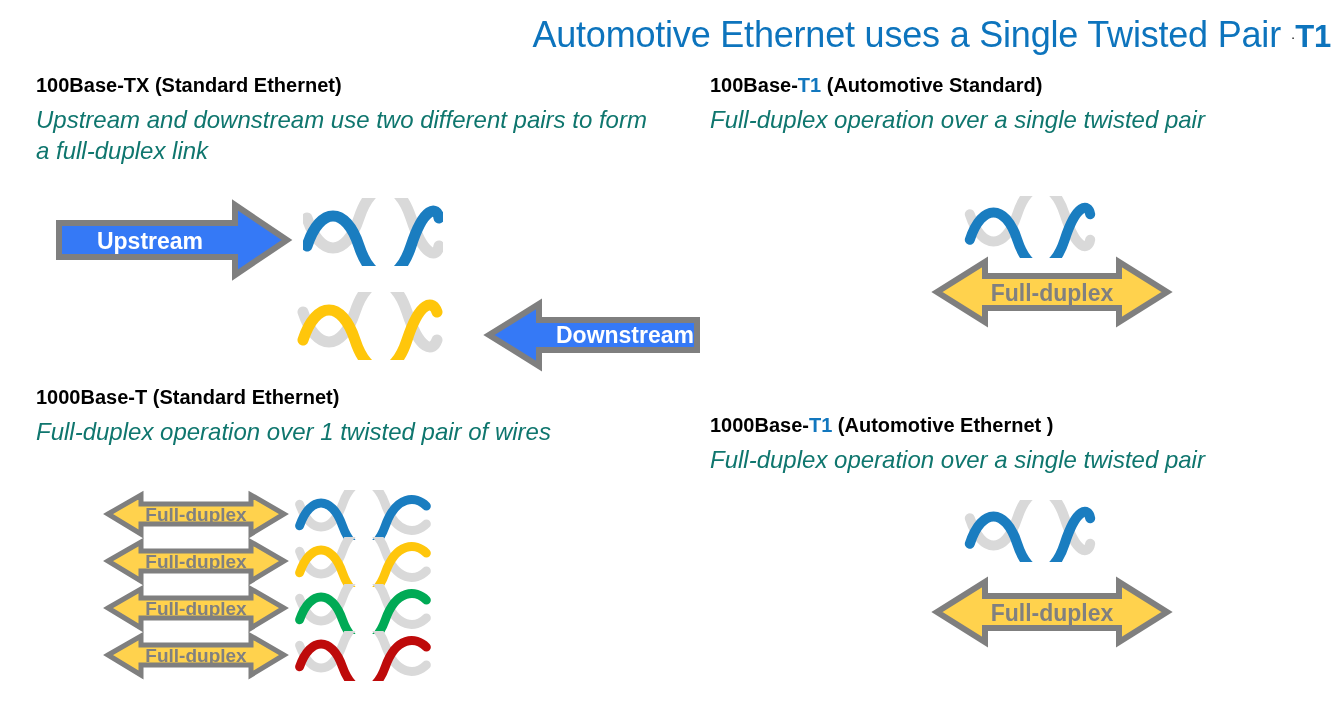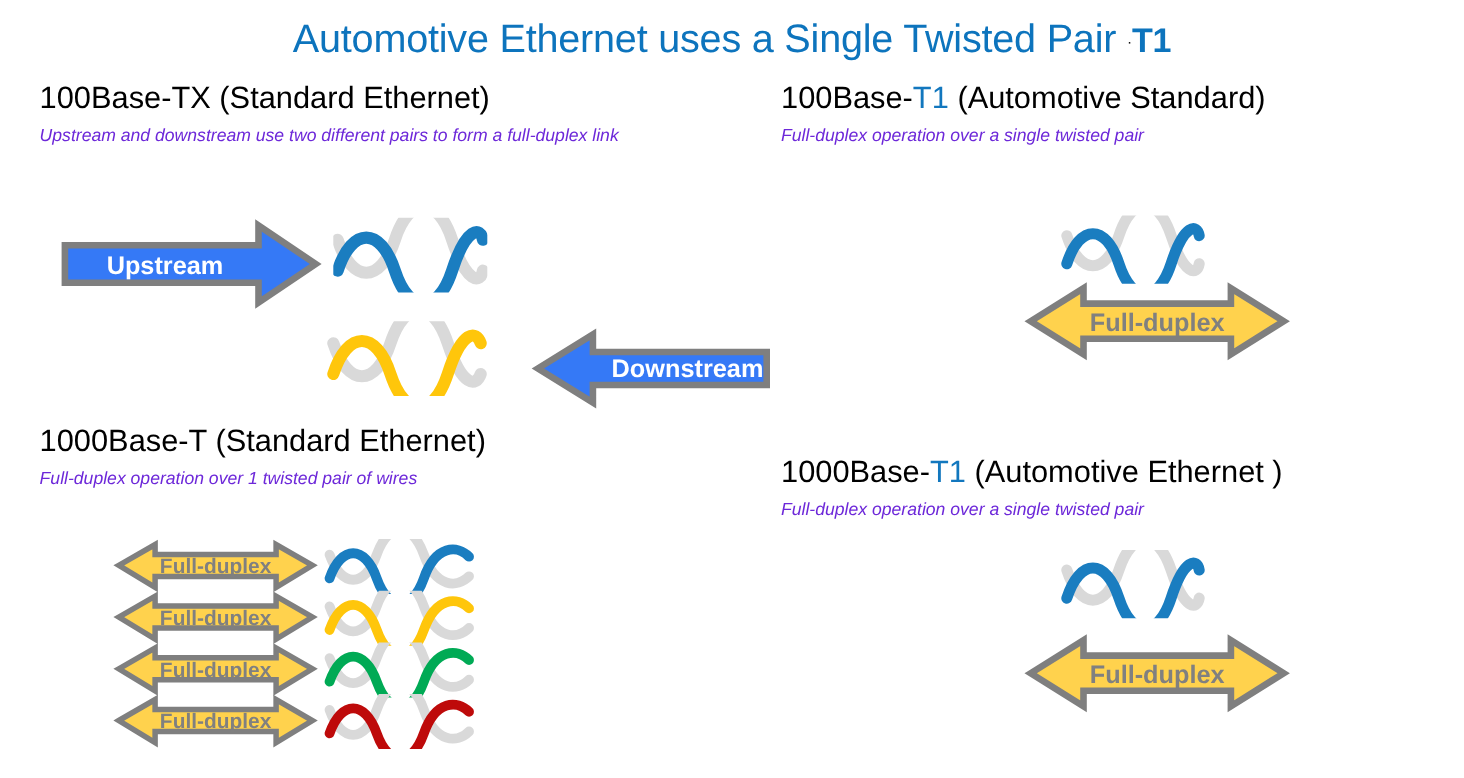--- a/index.html
+++ b/index.html
@@ -9,44 +9,44 @@
     font-family:"Liberation Sans","DejaVu Sans",sans-serif;
     color:#000000;
     position:relative;
     overflow:hidden;
   }
   .slide{position:relative;width:1331px;height:707px;}
 
   
   .title{
     position:absolute;left:0;top:14px;width:1331px;
-    text-align:center;
+    text-align:right;
     font-size:36px;
     font-weight:400;
     color:#0D74BD;
     letter-spacing:-0.2px;
     white-space:nowrap;
   }
   .title .t1{font-weight:bold;font-size:31px;}
   .title .dot{font-size:14px;vertical-align:middle;color:#111;}
 
   
   .quad{position:absolute;}
   .q-tl{left:36px;top:74px;width:650px;}
   .q-tr{left:710px;top:74px;width:610px;}
   .q-bl{left:36px;top:386px;width:650px;}
   .q-br{left:710px;top:386px;width:610px;margin-top:28px;}
 
   .head{
-    font-size:28px;font-weight:normal;color:#000;
+    font-size:20px;font-weight:bold;color:#000;
     line-height:1.1;white-space:nowrap;
   }
   .head .blue{color:#1277BE;}
   .sub{
-    font-size:16px;font-style:italic;color:#6d28d9;
+    font-size:24px;font-style:italic;color:#0f766e;
     line-height:1.28;margin-top:9px;
   }
 
   
   .gfx{position:relative;padding-left:23px;}
 
   .abs{position:absolute;}
 
   .wave-svg{display:block;}
   .arrow-svg{display:block;overflow:visible;}

